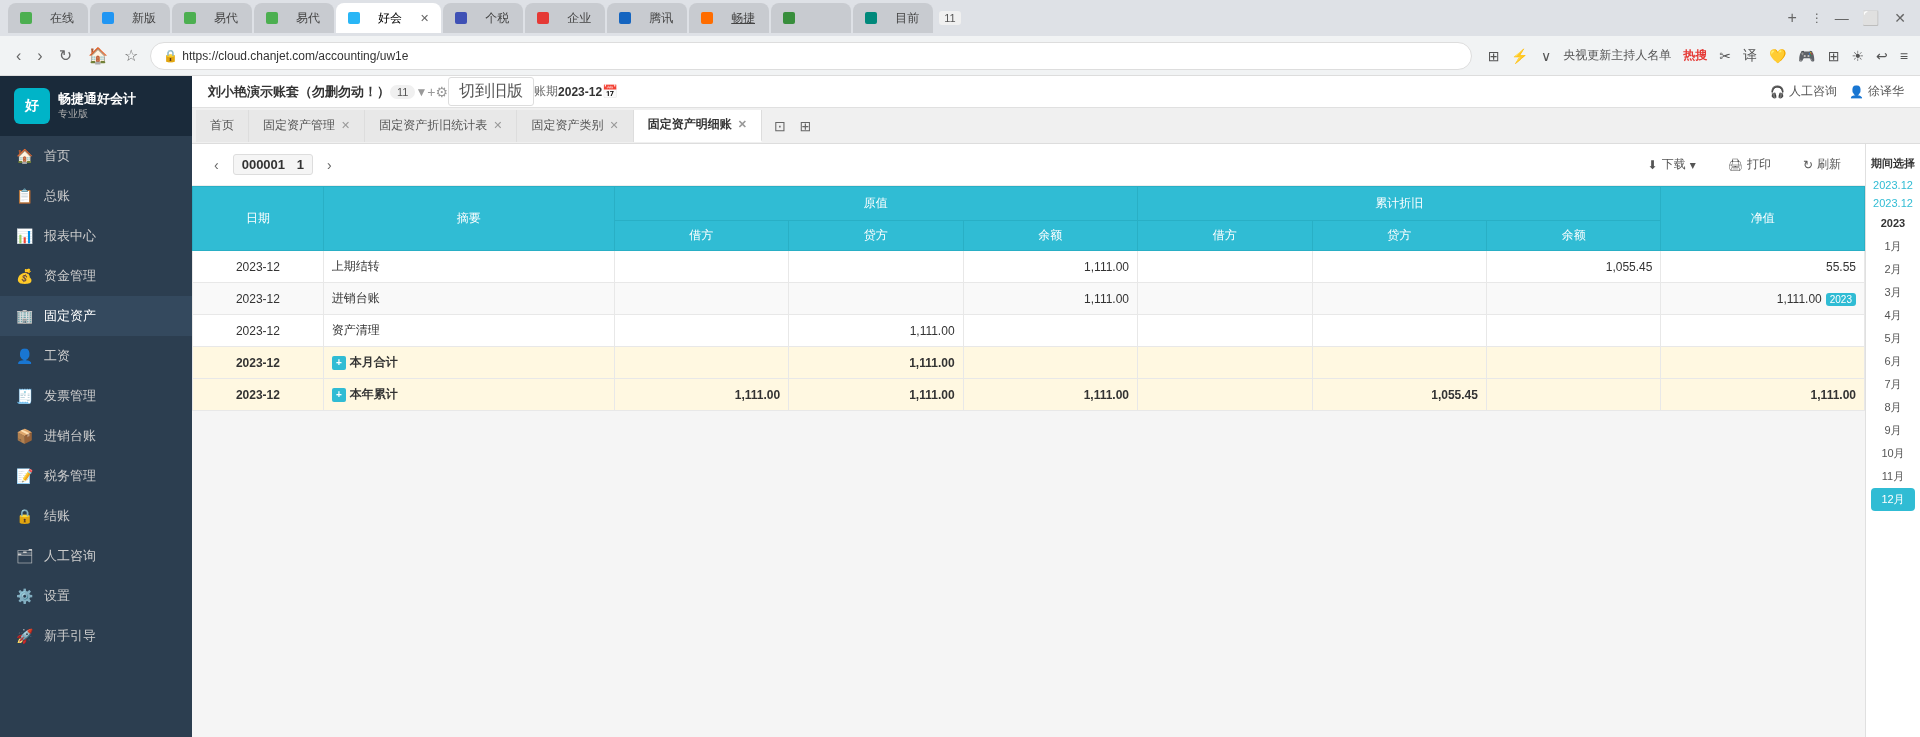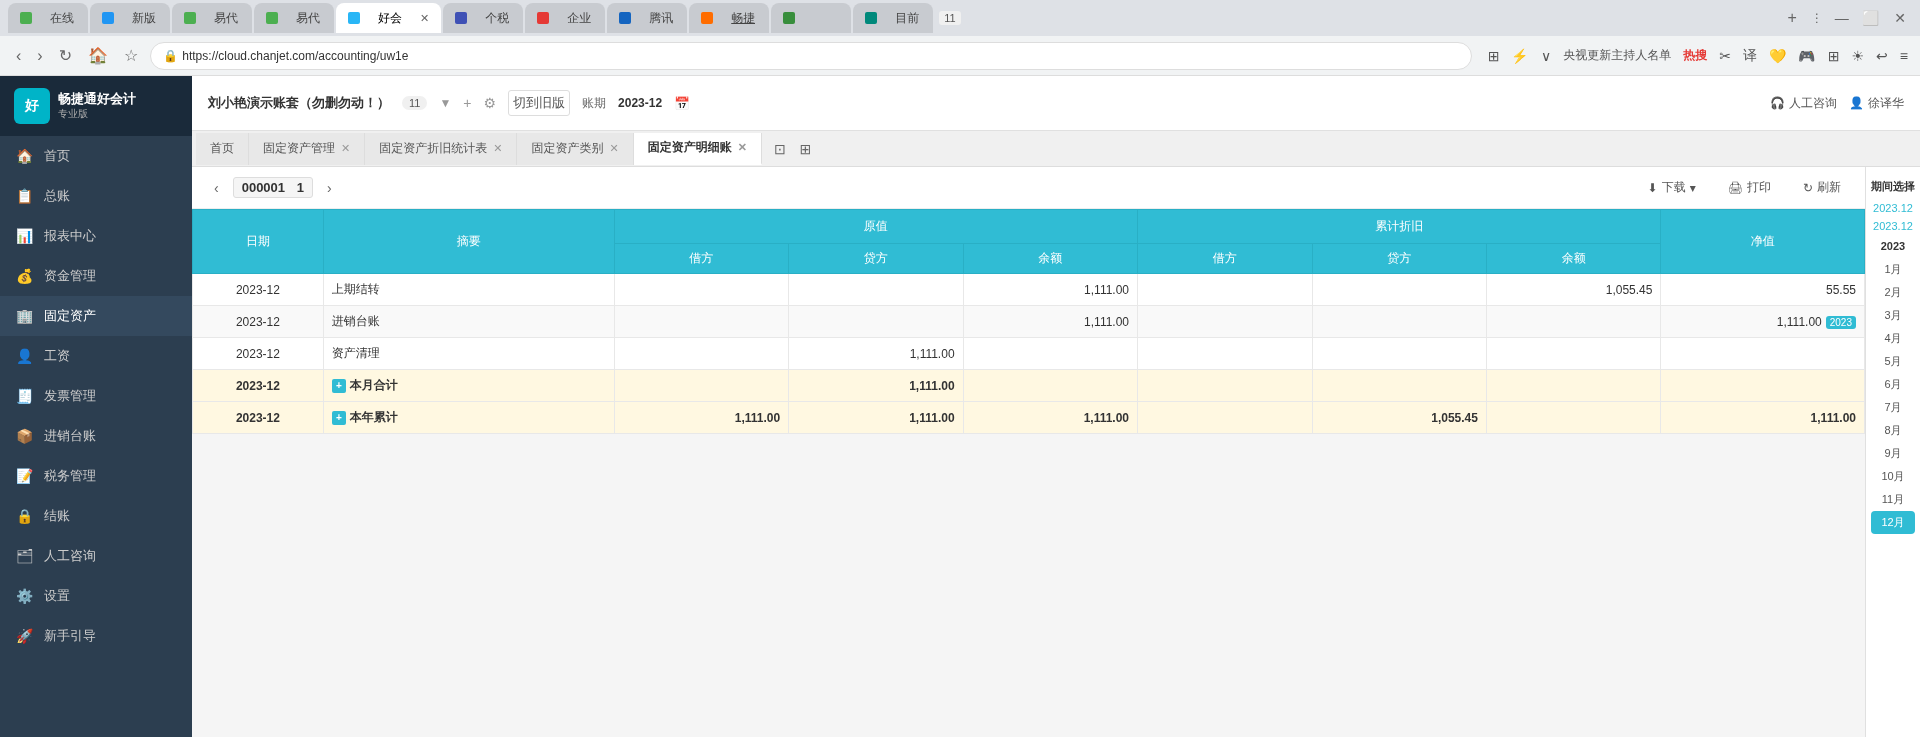--- a/index.html
+++ b/index.html
@@ -30,21 +30,21 @@
     .logo-sub { font-size: 10px; color: #aaa; }
     .sidebar-nav { flex: 1; overflow-y: auto; }
     .nav-item { display: flex; align-items: center; gap: 10px; padding: 11px 16px; color: #ccc; cursor: pointer; font-size: 13px; }
     .nav-item.active { background: #34495e; color: #fff; }
     .nav-icon { width: 18px; height: 18px; display: flex; align-items: center; justify-content: center; font-size: 14px; }
 
     
     .main-content { flex: 1; display: flex; flex-direction: column; background: #f5f5f5; overflow: hidden; }
 
     
-    .top-bar { display: flex; align-items: center; height: 55px; background: #fff; border-bottom: 1px solid #e0e0e0; padding: 0 16px; gap: 12px; }
+    .top-bar { display: flex; align-items: center; height: 32px; background: #fff; border-bottom: 1px solid #e0e0e0; padding: 0 16px; }
     .company-name { font-size: 13px; color: #333; font-weight: bold; }
     .top-bar-actions { margin-left: auto; display: flex; align-items: center; gap: 12px; }
     .top-bar-btn { font-size: 12px; color: #555; cursor: pointer; display: flex; align-items: center; gap: 4px; }
 
     
     .tab-nav { display: flex; align-items: center; background: #f0f0f0; border-bottom: 1px solid #ddd; height: 36px; padding: 0 0 0 4px; overflow: hidden; }
     .page-tab { display: flex; align-items: center; height: 32px; padding: 0 14px; font-size: 12px; color: #555; cursor: pointer; border-right: 1px solid #ddd; gap: 6px; background: #e8e8e8; }
     .page-tab.active { background: #fff; color: #333; border-bottom: 2px solid #fff; font-weight: bold; }
     .page-tab-close { font-size: 11px; color: #999; cursor: pointer; }
 
@@ -243,21 +243,21 @@
   </div>
 
   <div class="main-content">
 
     <div class="top-bar">
       <span class="company-name">刘小艳演示账套（勿删勿动！）</span>
       <span style="background:#f0f0f0;border-radius:10px;padding:1px 7px;font-size:11px;color:#555;">11</span>
       <span style="font-size:12px;color:#999;">▼</span>
       <span style="font-size:14px;color:#999;cursor:pointer;">+</span>
       <span style="font-size:14px;color:#999;cursor:pointer;">⚙</span>
-      <button style="background:#fff;border:1px solid #ddd;border-radius:3px;padding:3px 4px;font-size:13px;color:#555;cursor:pointer;">切到旧版</button>
+      <button style="background:#fff;border:1px solid #ddd;border-radius:3px;padding:3px 10px;font-size:16px;color:#555;cursor:pointer;">切到旧版</button>
       <span style="font-size:12px;color:#666;">账期</span>
       <span style="font-size:12px;color:#333;font-weight:bold;">2023-12</span>
       <span style="font-size:13px;color:#999;cursor:pointer;">📅</span>
       <div class="top-bar-actions">
         <span class="top-bar-btn">
           <span>🎧</span>
           <span>人工咨询</span>
         </span>
         <span class="top-bar-btn">
           <span>👤</span>

